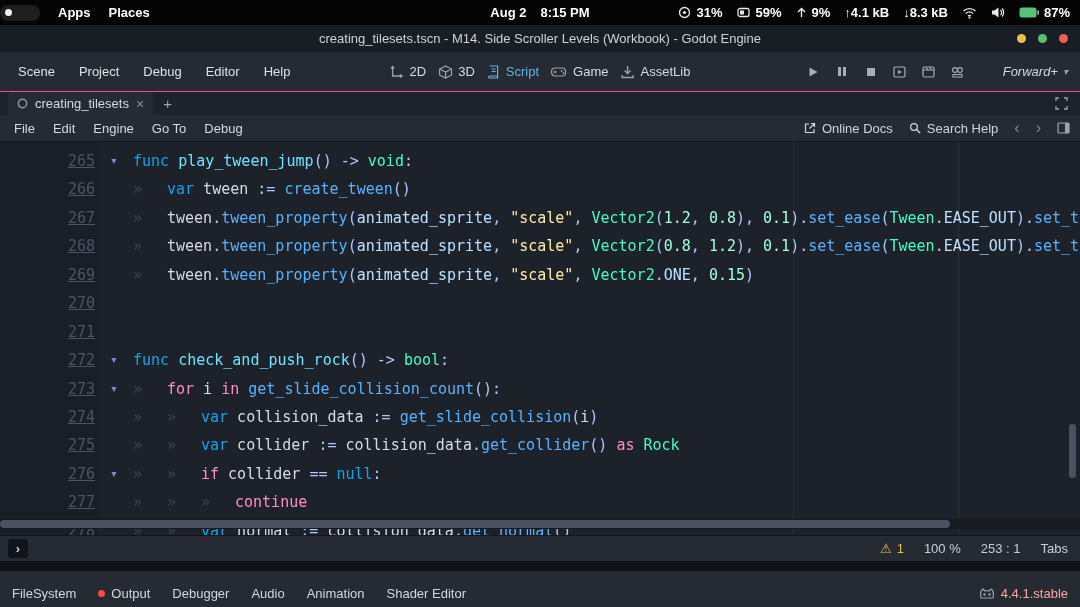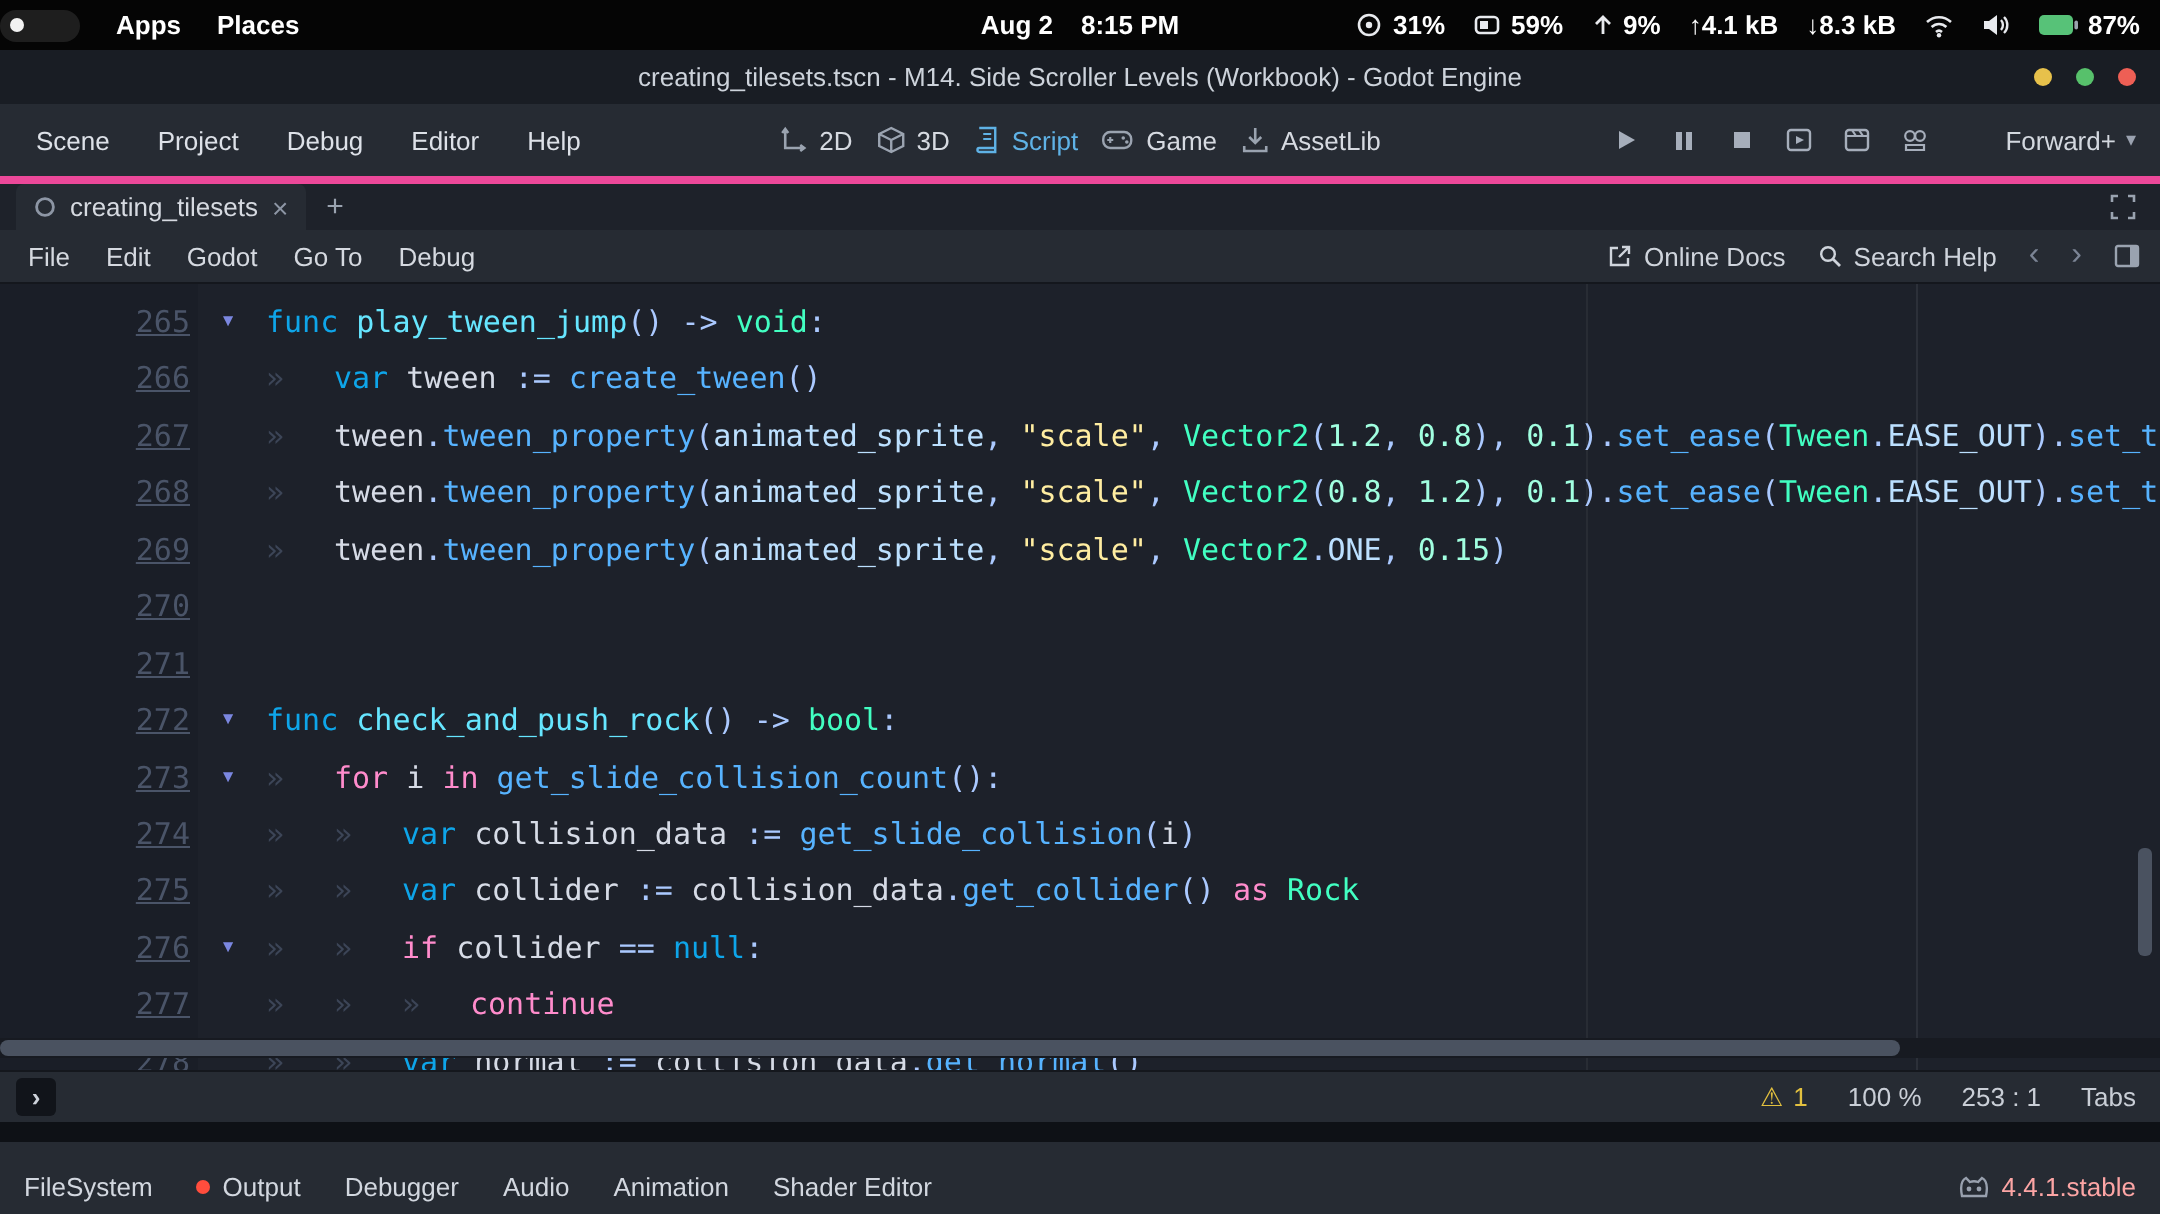--- a/index.html
+++ b/index.html
@@ -17,30 +17,30 @@
   .sys-ind { display:inline-flex; align-items:center; gap:5px; }
   .sys-ind svg { display:block; }
 
   
   .titlebar { height:27px; background:#191d24; position:relative; display:flex; align-items:center; justify-content:center; }
   .titlebar .wtitle { color:#cdd3db; font-size:13px; }
   .win-dots { position:absolute; right:12px; top:0; height:27px; display:flex; align-items:center; gap:12px; }
   .dot { width:9px; height:9px; border-radius:50%; }
 
   
-  .mainmenu { height:40px; background:#262b33; position:relative; display:flex; align-items:center; border-bottom:4px solid #ec4899; }
+  .mainmenu { height:40px; background:#262b33; position:relative; display:flex; align-items:center; border-bottom:1px solid #ec4899; }
   .mm-left { display:flex; gap:16px; padding-left:14px; font-size:13px; color:#dde1e8; }
   .mm-item { padding:3px 4px; cursor:default; }
   .mm-center { position:absolute; left:50%; transform:translateX(-50%); display:flex; gap:12px; align-items:center; }
   .ws-item { display:flex; align-items:center; gap:6px; font-size:13px; color:#d6dae1; }
   .ws-item svg { display:block; }
   .ws-active { color:#5fb2e6; }
   .mm-right { margin-left:auto; display:flex; align-items:center; gap:13px; padding-right:12px; }
   .pbtn { width:16px; height:16px; display:flex; align-items:center; justify-content:center; color:#a6aebb; }
-  .renderer { display:flex; align-items:center; gap:5px; color:#d3d8df; font-size:13px; margin-left:24px; }
+  .renderer { display:flex; align-items:center; gap:5px; color:#d3d8df; font-size:13px; margin-left:24px;font-style:italic; }
   .caret { font-size:10px; color:#9aa2b0; }
 
   
   .tabsbar { height:23px; background:#1e222a; display:flex; align-items:flex-start; }
   .scene-tab { height:23px; margin-left:8px; background:#262b33; border-radius:4px 4px 0 0; display:flex; align-items:center; gap:7px; padding:0 9px; }
   .scene-tab .tlabel { color:#d6dae1; font-size:13px; }
   .tab-close { color:#8d96a5; font-size:14px; line-height:1; }
   .tab-plus { color:#9aa3b0; font-size:15px; margin-left:10px; align-self:center; }
   .tabs-right { margin-left:auto; padding-right:12px; align-self:center; display:flex; }
 
@@ -251,21 +251,21 @@
     <svg width="13" height="13" viewBox="0 0 13 13">
         <path d="M1 4 V1 H4 M9 1 H12 V4 M12 9 V12 H9 M4 12 H1 V9" fill="none" stroke="#9aa3b0" stroke-width="1.3"></path>
       </svg>
   </span>
 </div>
 
 <div class="scriptmenu">
   <div class="sm-left">
     <span>File</span>
     <span>Edit</span>
-    <span>Godot</span>
+    <span>Engine</span>
     <span>Go To</span>
     <span>Debug</span>
   </div>
   <div class="sm-right">
     <span class="sm-link">
       <svg width="12" height="12" viewBox="0 0 12 12">
           <path d="M5 2 H1.5 V10.5 H10 V7 M7 1.5 H10.5 V5 M10.5 1.5 L5.5 6.5" fill="none" stroke="#cfd4dc" stroke-width="1.2"></path>
         </svg>
       <span>Online Docs</span>
     </span>

